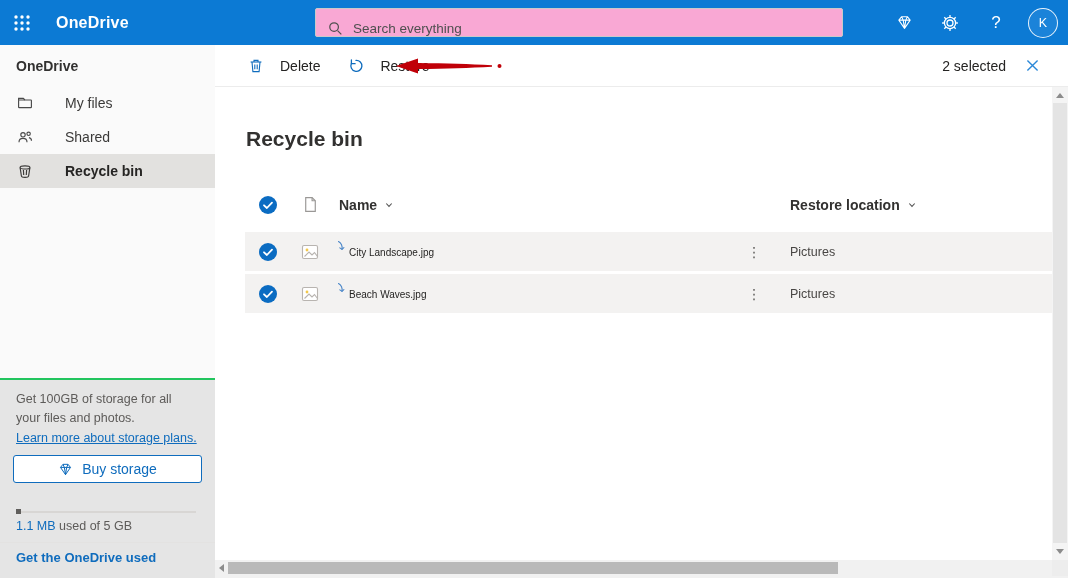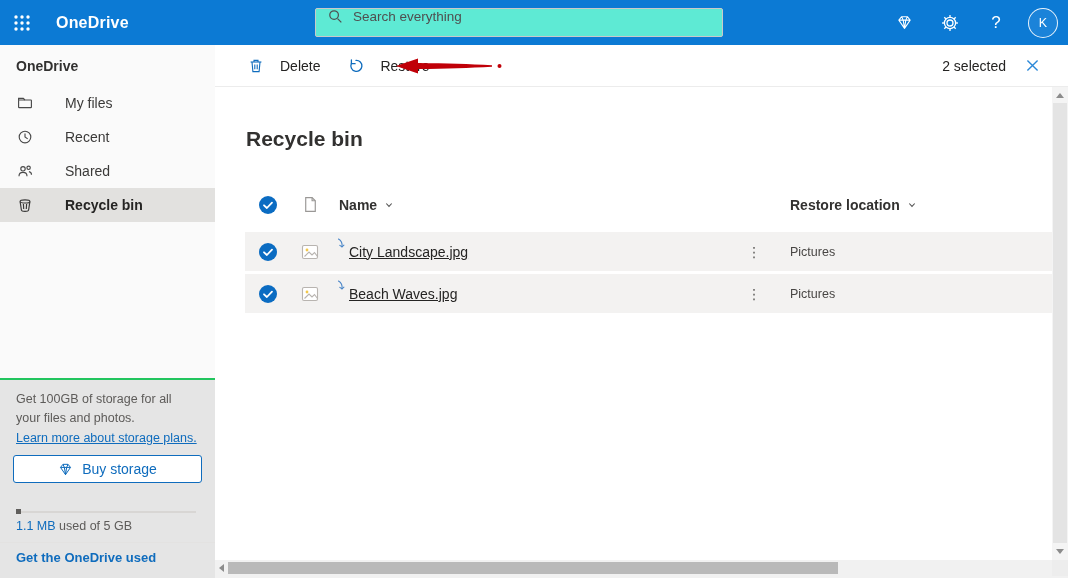--- a/index.html
+++ b/index.html
@@ -4,21 +4,21 @@
 <style>
   * { margin:0; padding:0; box-sizing:border-box; }
   html,body { width:1068px; height:578px; overflow:hidden; }
   body { font-family:"Liberation Sans", sans-serif; background:#fff; }
   #screen { position:relative; width:1068px; height:578px; background:#fff; overflow:hidden; }
 
   
   .hdr { position:absolute; left:0; top:0; width:1068px; height:45px; background:#0c7ad4; display:flex; align-items:center; }
   .waffle { width:44px; height:45px; display:flex; align-items:center; justify-content:center; cursor:pointer; }
   .app-title { color:#fff; font-size:16px; font-weight:700; margin-left:12px; letter-spacing:.2px; }
-  .search { position:absolute; left:315px; top:8px; width:408px; height:29px; background:#5eead4; border:1px solid #c9c9c9; border-radius:2px; display:flex; align-items:flex-start; padding-left:12px; gap:10px; }
+  .search { position:absolute; left:315px; top:8px; width:528px; height:29px; background:#f9a8d4; border:1px solid #c9c9c9; border-radius:2px; display:flex; align-items:flex-end; padding-left:12px; gap:10px; }
   .search span { color:#4f4f4f; font-size:13.5px; }
   .hdr-right { position:absolute; right:10px; top:0; height:45px; display:flex; align-items:center; gap:10px; }
   .icon-btn { width:36px; height:36px; display:flex; align-items:center; justify-content:center; cursor:pointer; }
   .help-glyph { color:#fff; font-size:17px; font-weight:400; }
   .avatar { width:30px; height:30px; border-radius:50%; border:1.5px solid rgba(255,255,255,.9); background:#1b83d9; color:#fff; font-size:12.5px; display:flex; align-items:center; justify-content:center; margin-left:4px; cursor:pointer; }
 
   
   .side { position:absolute; left:0; top:45px; width:215px; height:533px; background:#fafafa; }
   .side-title { position:absolute; left:16px; top:13px; font-size:14px; font-weight:600; color:#323130; }
   .nav { position:absolute; left:0; top:41px; width:215px; }
@@ -49,21 +49,21 @@
   
   .content { position:absolute; left:215px; top:87px; width:837px; height:473px; background:#fff; }
   .page-title { position:absolute; left:31px; top:40px; font-size:21px; font-weight:600; color:#323130; }
   .thead { position:absolute; left:30px; top:100px; width:807px; height:36px;text-align:center; }
   .trow  { position:absolute; left:30px; width:807px; height:39px; background:#f3f2f1; cursor:pointer; }
   .trow.r0 { top:145px; } .trow.r1 { top:187px; }
   .cb   { position:absolute; left:14px; top:50%; transform:translateY(-50%); width:18px; height:18px; cursor:pointer; }
   .thead .cb { left:14px; }
   .ftype { position:absolute; left:56px; top:50%; transform:translateY(-50%); width:18px; height:18px; }
   .colname { position:absolute; left:94px; top:50%; transform:translateY(-50%); display:flex; align-items:center; gap:7px; font-size:14px; font-weight:600; color:#323130; cursor:pointer; }
-  .fname { position:absolute; left:92px; top:50%; transform:translateY(-50%); display:flex; align-items:flex-start; font-size:14px; color:#252423;text-decoration:underline; }
+  .fname { position:absolute; left:92px; top:50%; transform:translateY(-50%); display:flex; align-items:flex-start; font-size:10px; color:#252423; }
   .click-ind { margin-right:1px; transform:translateY(-6px); }
   .more { position:absolute; left:498px; top:50%; transform:translateY(-50%); width:22px; text-align:center; color:#5d5b59; font-size:14px; letter-spacing:0; cursor:pointer; }
   .colloc { position:absolute; left:545px; top:50%; transform:translateY(-50%); display:flex; align-items:center; gap:7px; font-size:14px; font-weight:600; color:#323130; cursor:pointer; }
   .floc { position:absolute; left:545px; top:50%; transform:translateY(-50%); font-size:12.5px; color:#484644; }
 
   
   .vscroll { position:absolute; left:1052px; top:87px; width:16px; height:473px; background:#f4f4f4; }
   .vthumb { position:absolute; left:1px; top:16px; width:14px; height:440px; background:#e4e4e4; }
   .varr { position:absolute; left:4px; width:0; height:0; border-left:4px solid transparent; border-right:4px solid transparent; }
   .varr.up { top:6px; border-bottom:5px solid #8c8c8c; }
@@ -150,31 +150,20 @@
                 <rect x="1.6" y="5" width="12.8" height="7.6" rx="0.6"></rect>
               </g>
             </svg>
         </span>
         <span>My files</span>
       </div>
       <div class="nav-item">
         <span class="nav-ic">
           <svg width="16" height="16" viewBox="0 0 16 16">
               <g stroke="#4a4a4a" stroke-width="1.15" fill="none">
-            <circle cx="8" cy="8" r="5.8"></circle>
-                <path d="M8 4.6 V8 l2.7 1.9"></path>
-              </g>
-            </svg>
-        </span>
-        <span>Recent</span>
-      </div>
-      <div class="nav-item">
-        <span class="nav-ic">
-          <svg width="16" height="16" viewBox="0 0 16 16">
-              <g stroke="#4a4a4a" stroke-width="1.15" fill="none">
             <circle cx="6" cy="5.8" r="2.2"></circle>
                 <path d="M2 13.2 c0-2.5 1.9-3.9 4-3.9 s4 1.4 4 3.9"></path>
             <circle cx="11.6" cy="4.8" r="1.7"></circle>
                 <path d="M11.9 8.6 c1.6 0.3 2.6 1.6 2.6 3.2"></path>
               </g>
             </svg>
         </span>
         <span>Shared</span>
       </div>
       <div class="nav-item sel">

